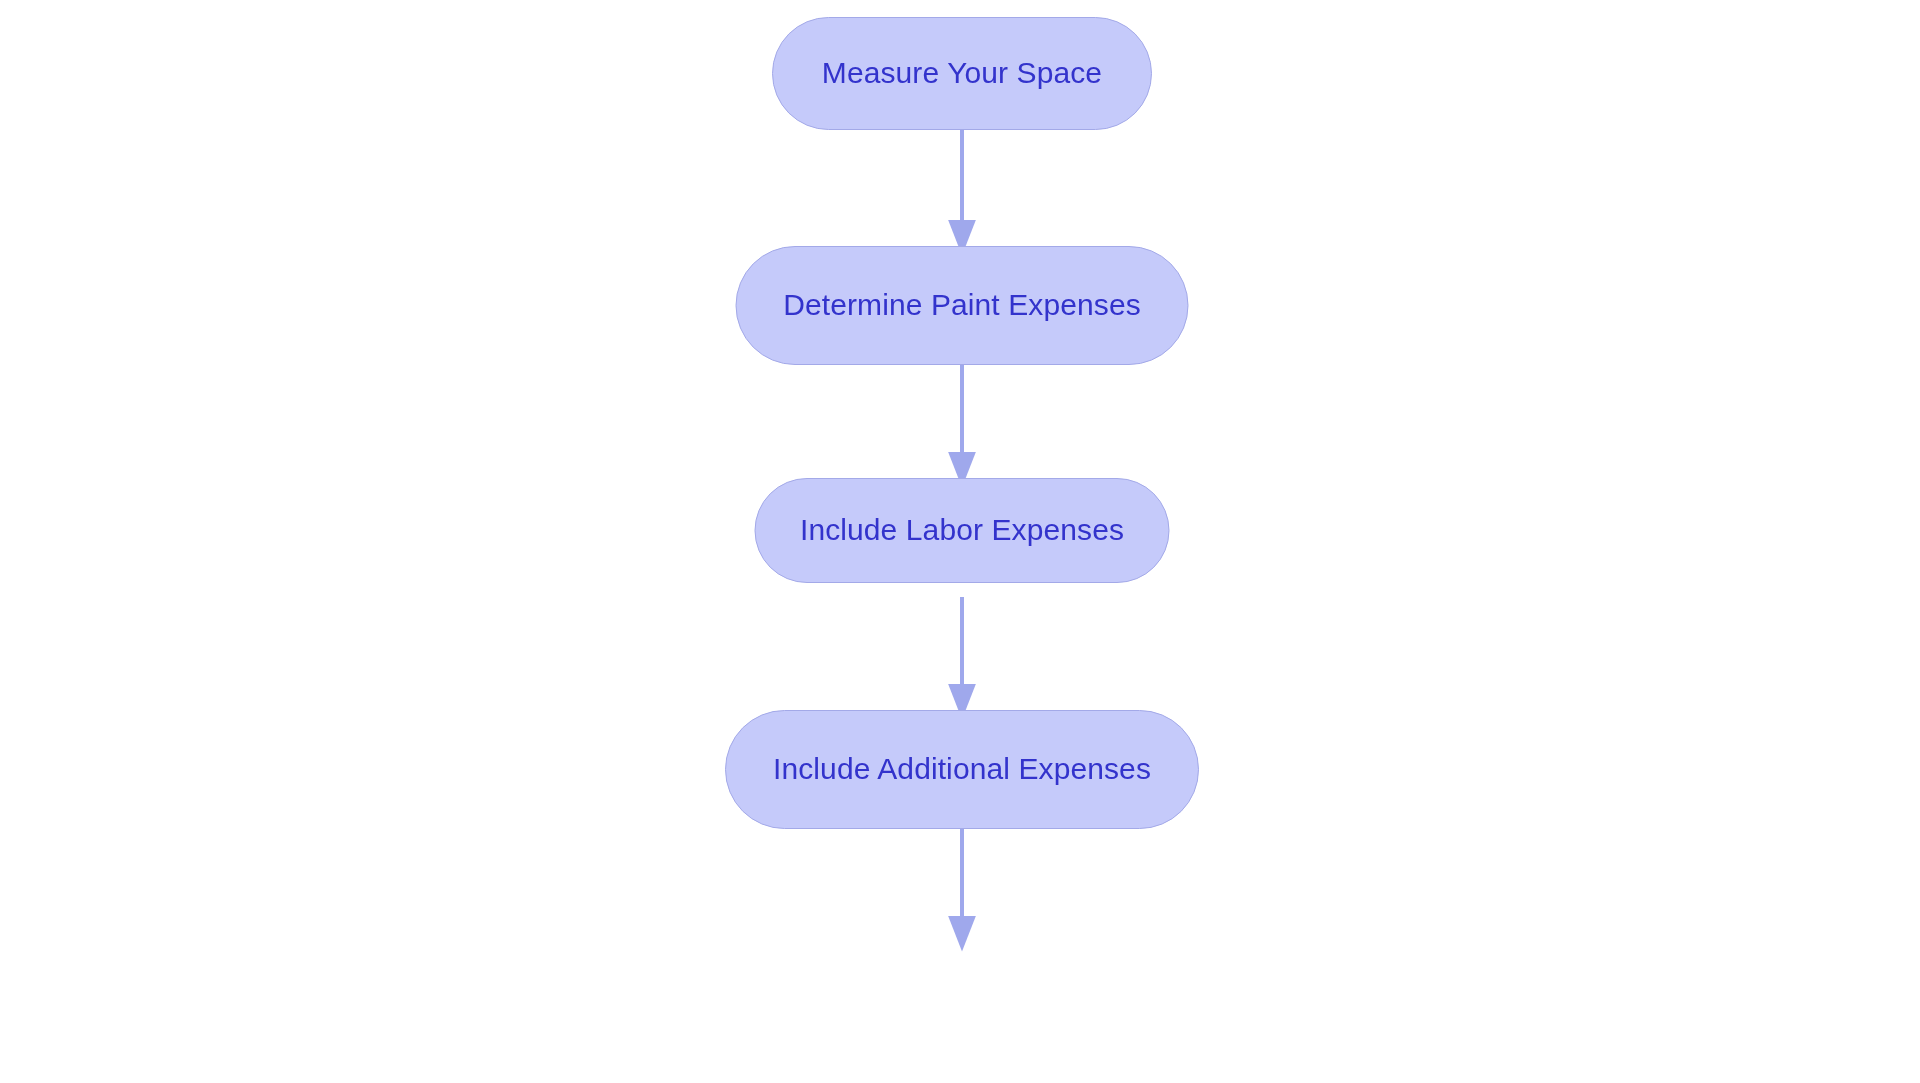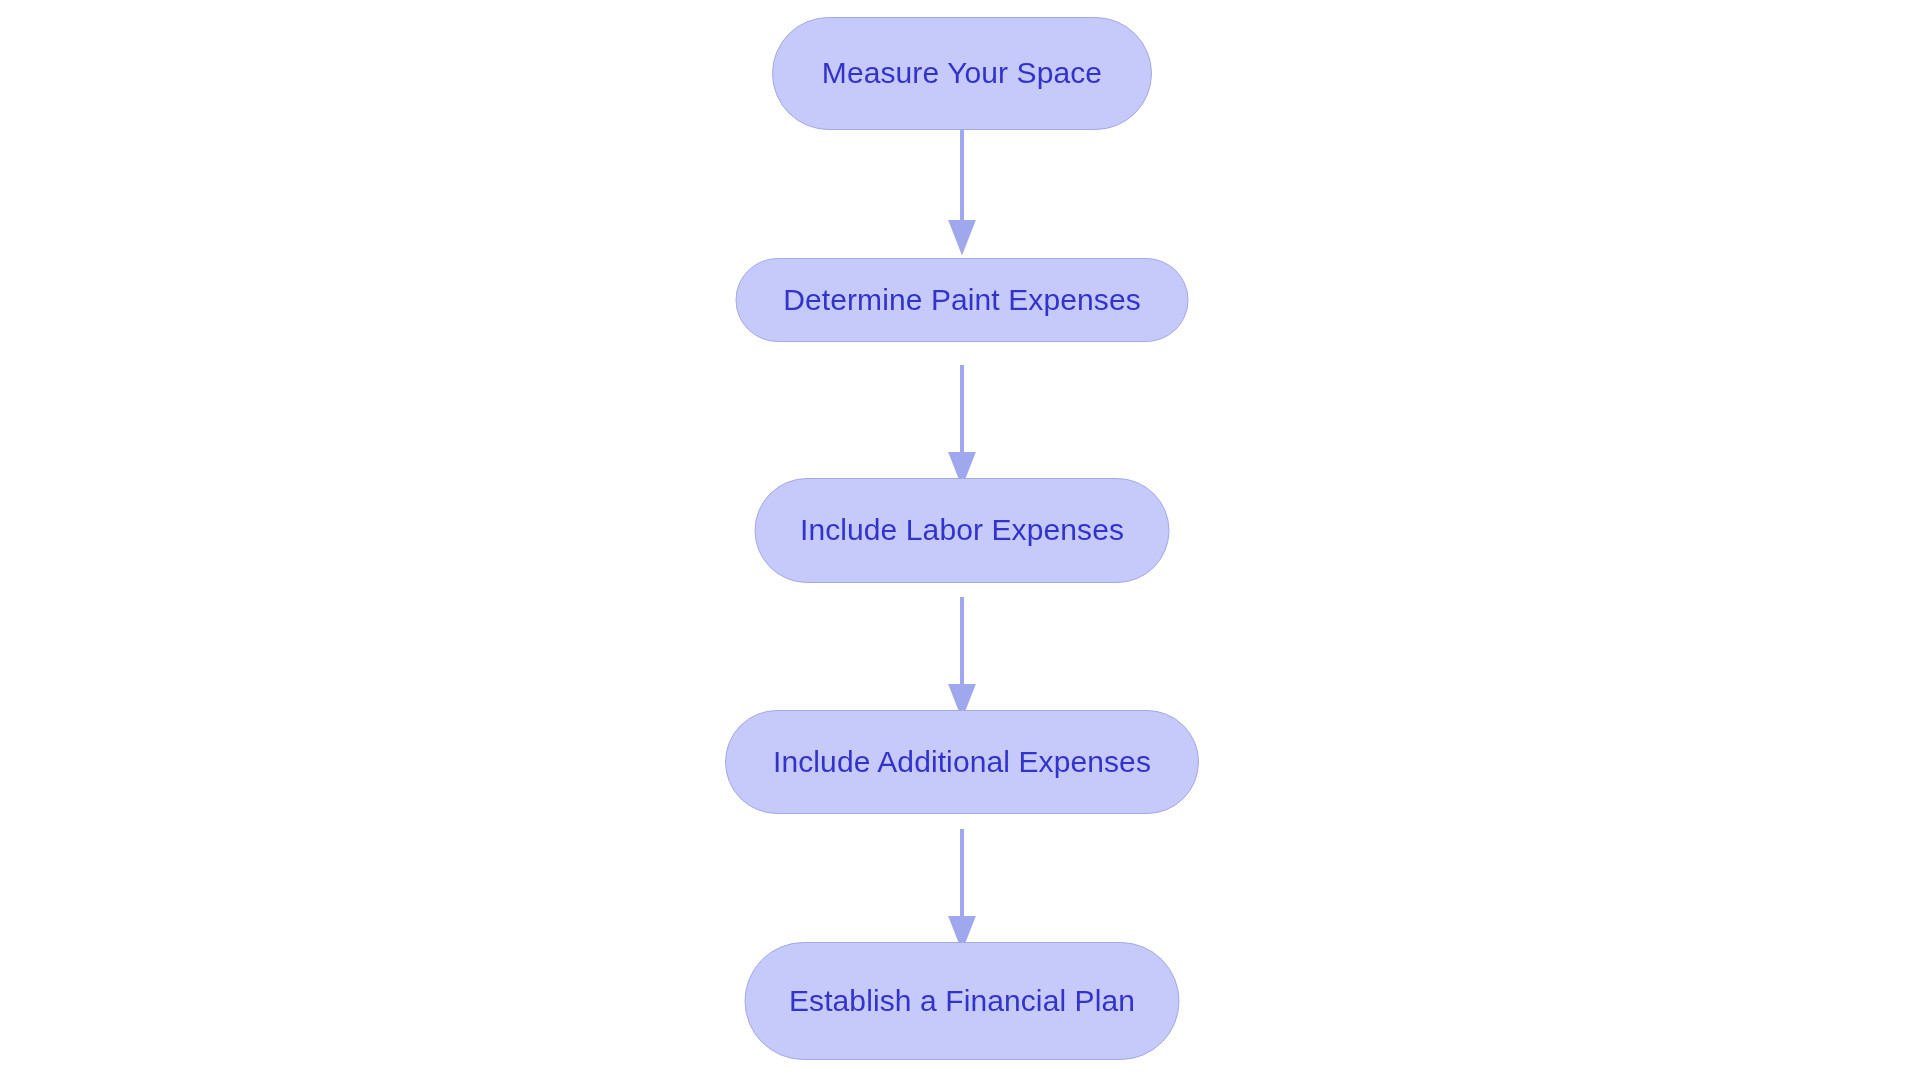--- a/index.html
+++ b/index.html
@@ -54,23 +54,23 @@
     font-size: 30px;
     font-weight: 400;
     letter-spacing: 0.1px;
     line-height: 1.15;
     white-space: nowrap;
     text-align: right;
     font-family: "Liberation Sans", "DejaVu Sans", sans-serif;
   }
   
   #node-0 { top: 17px;  width: 380px; height: 113px; }
-  #node-1 { top: 258px; width: 453px; height: 84px; }
+  #node-1 { top: 246px; width: 453px; height: 119px; }
   #node-2 { top: 478px; width: 415px; height: 105px; }
-  #node-3 { top: 710px; width: 474px; height: 104px; }
+  #node-3 { top: 710px; width: 474px; height: 119px; }
   #node-4 { top: 942px; width: 435px; height: 118px; }
 </style>
 </head>
 <body style="background: rgb(255, 255, 255);">
 
 <div id="flow-canvas" style="background: rgb(255, 255, 255);">
 
   <svg id="connector-layer" viewBox="0 0 1920 1083" width="1920" height="1083" aria-hidden="true">
     <defs>
       <marker id="arrowhead" markerWidth="9" markerHeight="7" refX="0.6" refY="3.5" orient="auto" markerUnits="strokeWidth">
@@ -97,18 +97,15 @@
     </div>
 
     <div class="flow-node" id="node-2" style="background: rgb(197, 202, 250); border-color: rgb(163, 169, 232);">
       <span class="node-label" style="color: rgb(51, 51, 204);">Include Labor Expenses</span>
     </div>
 
     <div class="flow-node" id="node-3" style="background: rgb(197, 202, 250); border-color: rgb(163, 169, 232);">
       <span class="node-label" style="color: rgb(51, 51, 204);">Include Additional Expenses</span>
     </div>
 
-    <div class="flow-node" id="node-4" style="background: rgb(197, 202, 250); border-color: rgb(163, 169, 232);">
-      <span class="node-label" style="color: rgb(51, 51, 204);">Establish a Financial Plan</span>
-    </div>
 
   </div>
 </div>
 
 </body></html>

